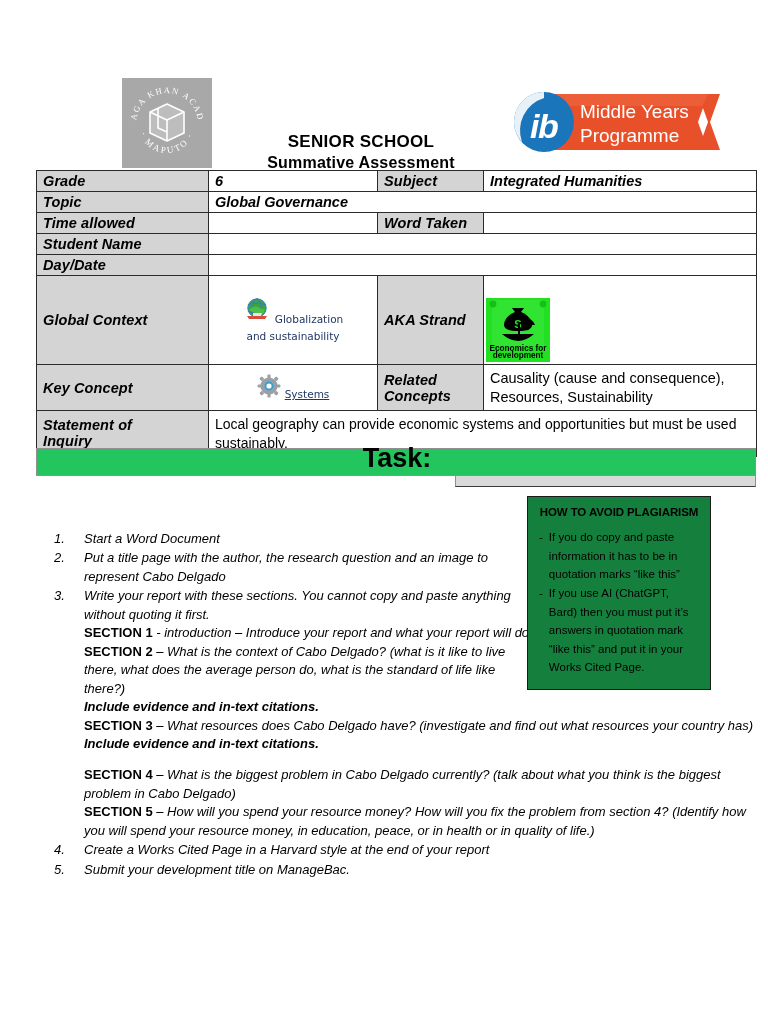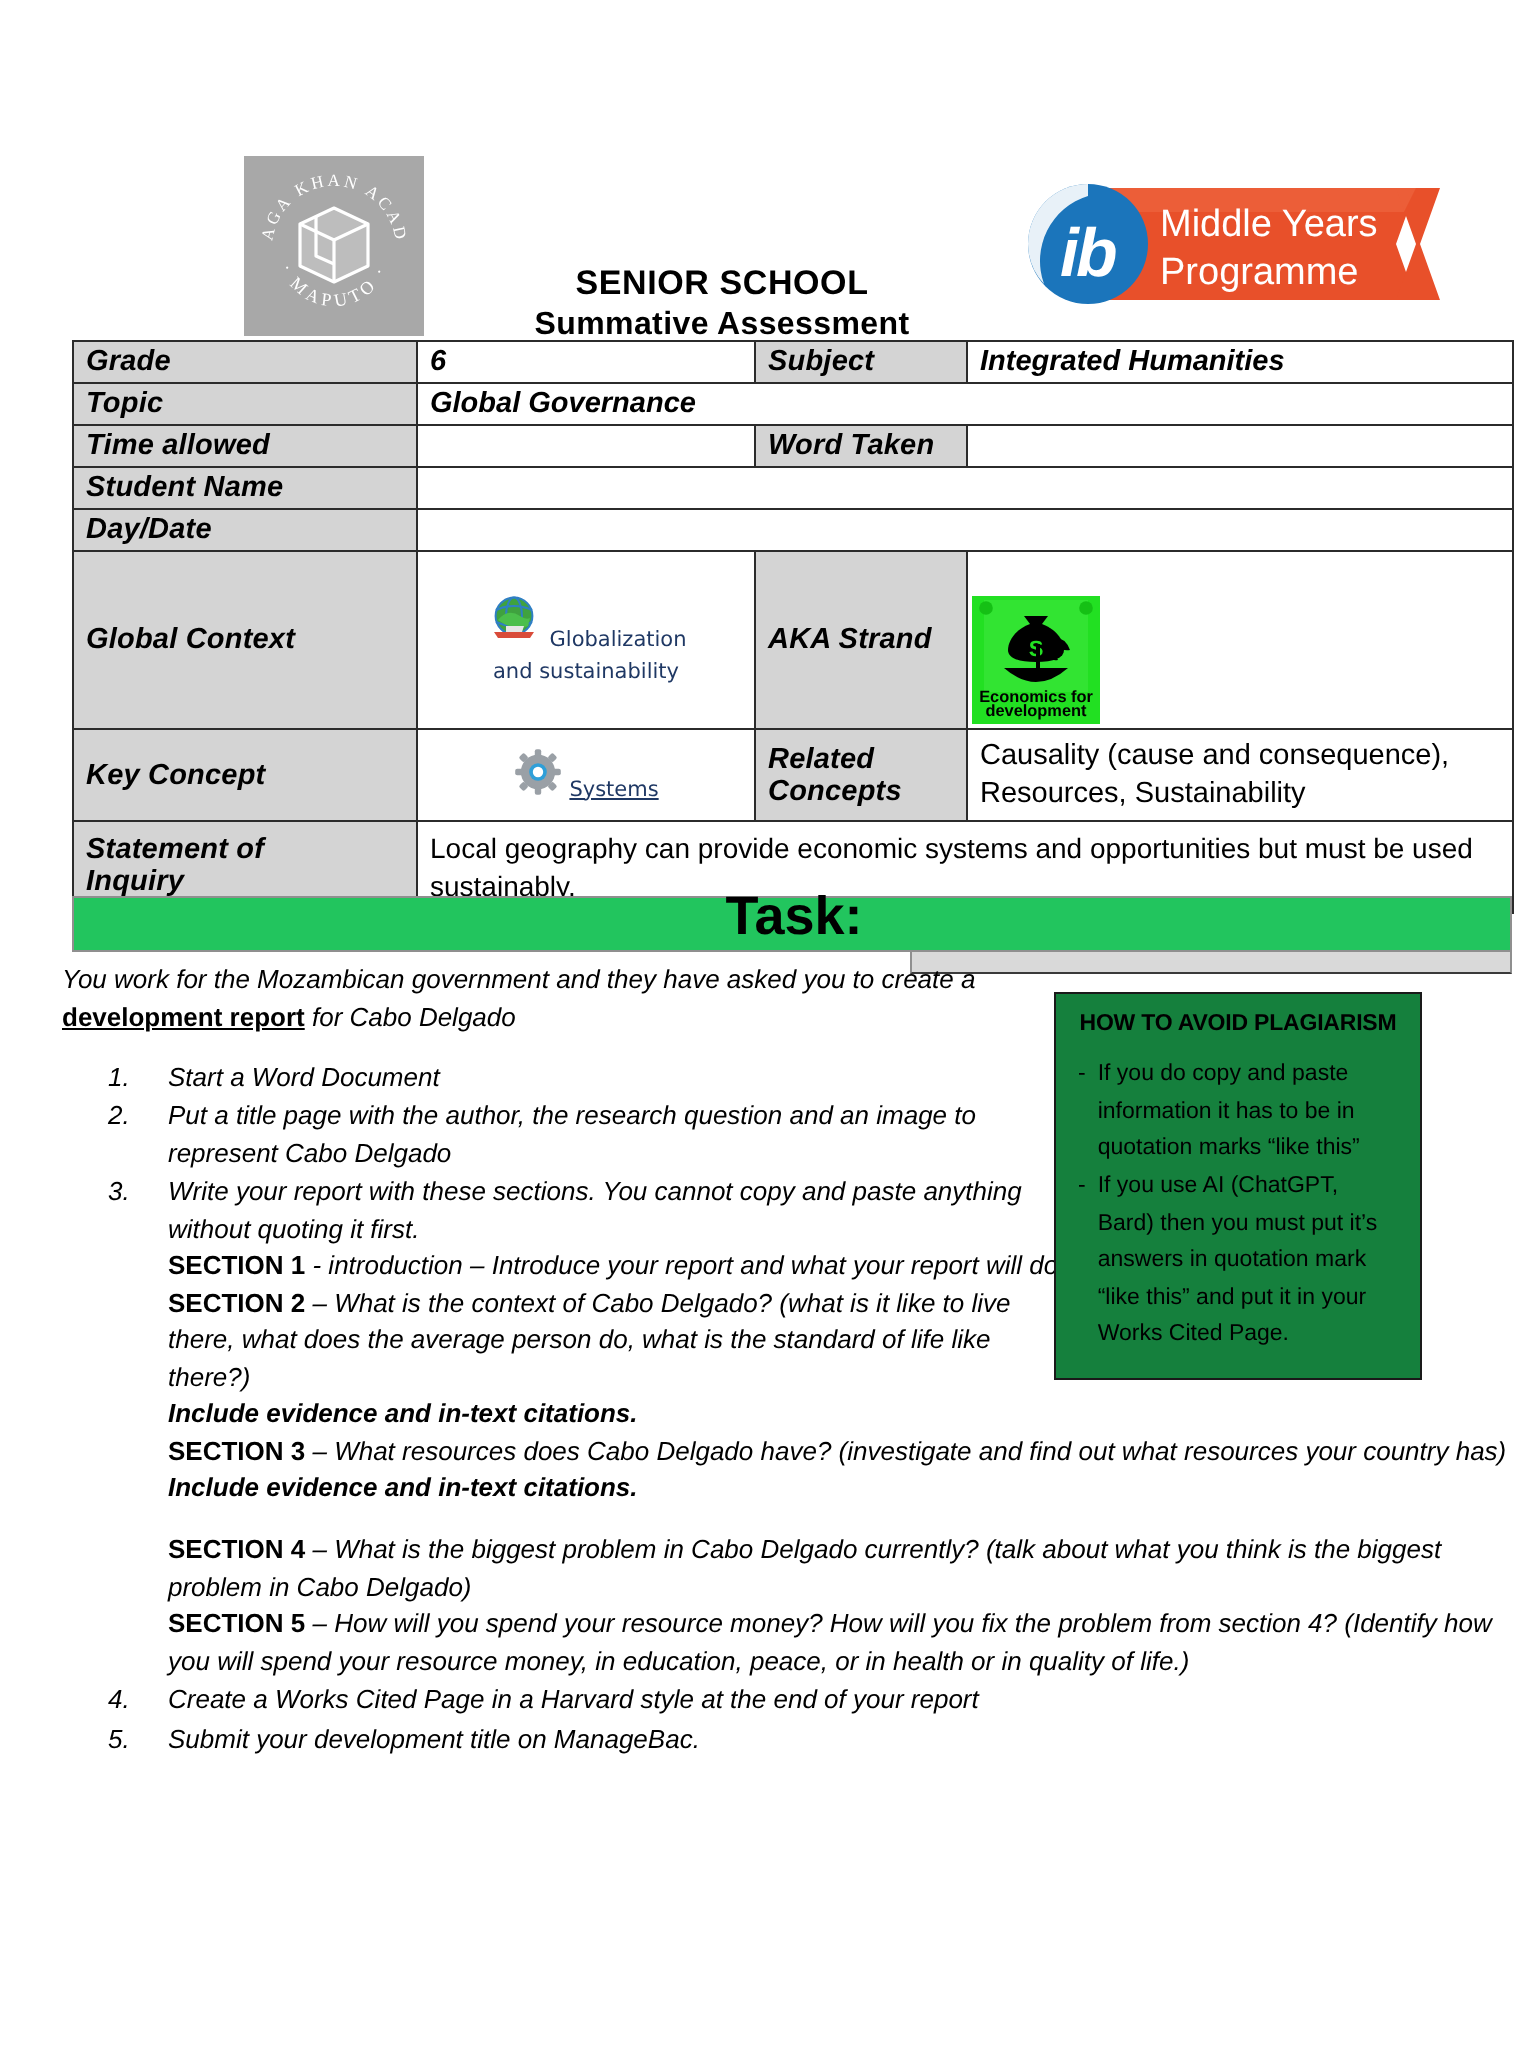--- a/index.html
+++ b/index.html
@@ -419,23 +419,20 @@
         <td class="val" colspan="3" style="font-size:14px; line-height:1.38; vertical-align:top; padding-top:4px">Local geography can provide economic systems and opportunities but must be used sustainably.</td>
       </tr>
     </tbody>
   </table>
 
   <div class="task-banner">
     <div class="task-banner-inner">Task:</div>
   </div>
   <div class="task-step"></div>
 
-  <div class="intro">
-    <span>You work for the Mozambican government and they have asked you to create a </span><b>development report</b><span class="rep"> for Cabo Delgado</span>
-  </div>
 
   <ol class="task-list" style="list-style:none">
 
     <li class="narrow" style="position:relative">
       <span style="position:absolute;left:-24px">1.</span>
       <span>Start a Word Document</span>
     </li>
 
     <li class="narrow" style="position:relative">
       <span style="position:absolute;left:-24px">2.</span>

